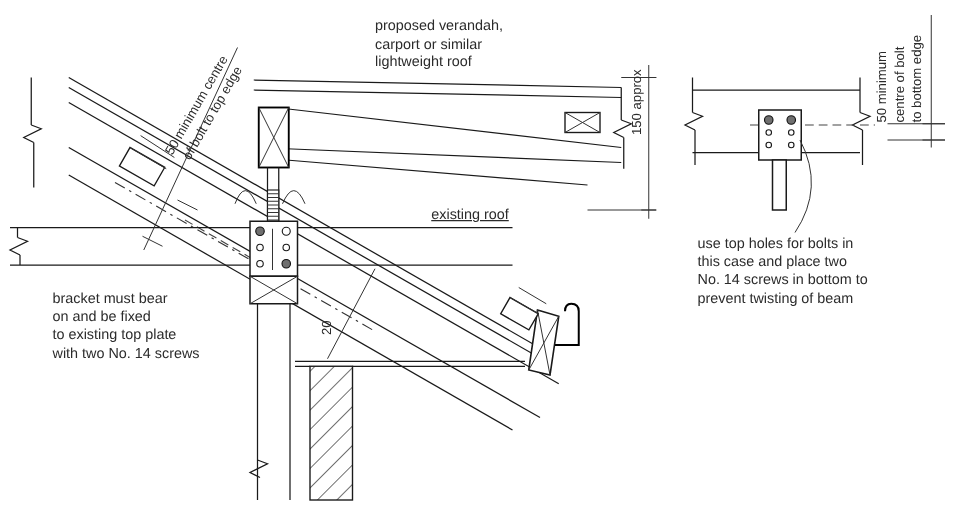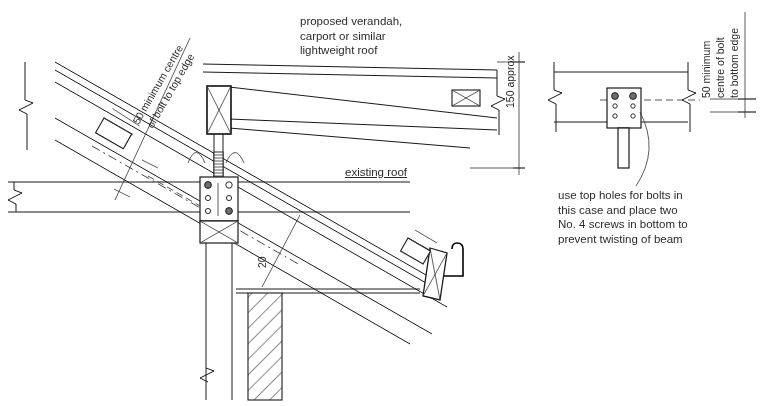--- a/index.html
+++ b/index.html
@@ -276,24 +276,28 @@
     </g>
 
   </svg>
 
   <div class="label-block" style="left:300px; top:14px;">proposed verandah,
 carport or similar
 lightweight roof</div>
 
   <div class="label-block" style="left:345px; top:165px;text-decoration:underline;">existing roof</div>
 
+  <div class="label-block" style="left:42px; top:232px;">bracket must bear
+on and be fixed
+to existing top plate
+with two No. 14 screws</div>
 
   <div class="label-block" style="left:558px; top:188px;">use top holes for bolts in
 this case and place two
-No. 4 screws in bottom to
+No. 14 screws in bottom to
 prevent twisting of beam</div>
 
   <div class="rot-label" style="left:130px; top:120px; transform: rotate(-60deg);">50 minimum centre</div>
   <div class="rot-label" style="left:144px; top:124px; transform: rotate(-60deg);">of bolt to top edge</div>
 
   <div class="rot-label" style="left:504px; top:108px; transform: rotate(-90deg);">150 approx</div>
 
   <div class="rot-label" style="left:256px; top:268px; transform: rotate(-90deg);">20</div>
 
   <div class="rot-label" style="left:700px; top:98px; transform: rotate(-90deg);">50 minimum</div>

